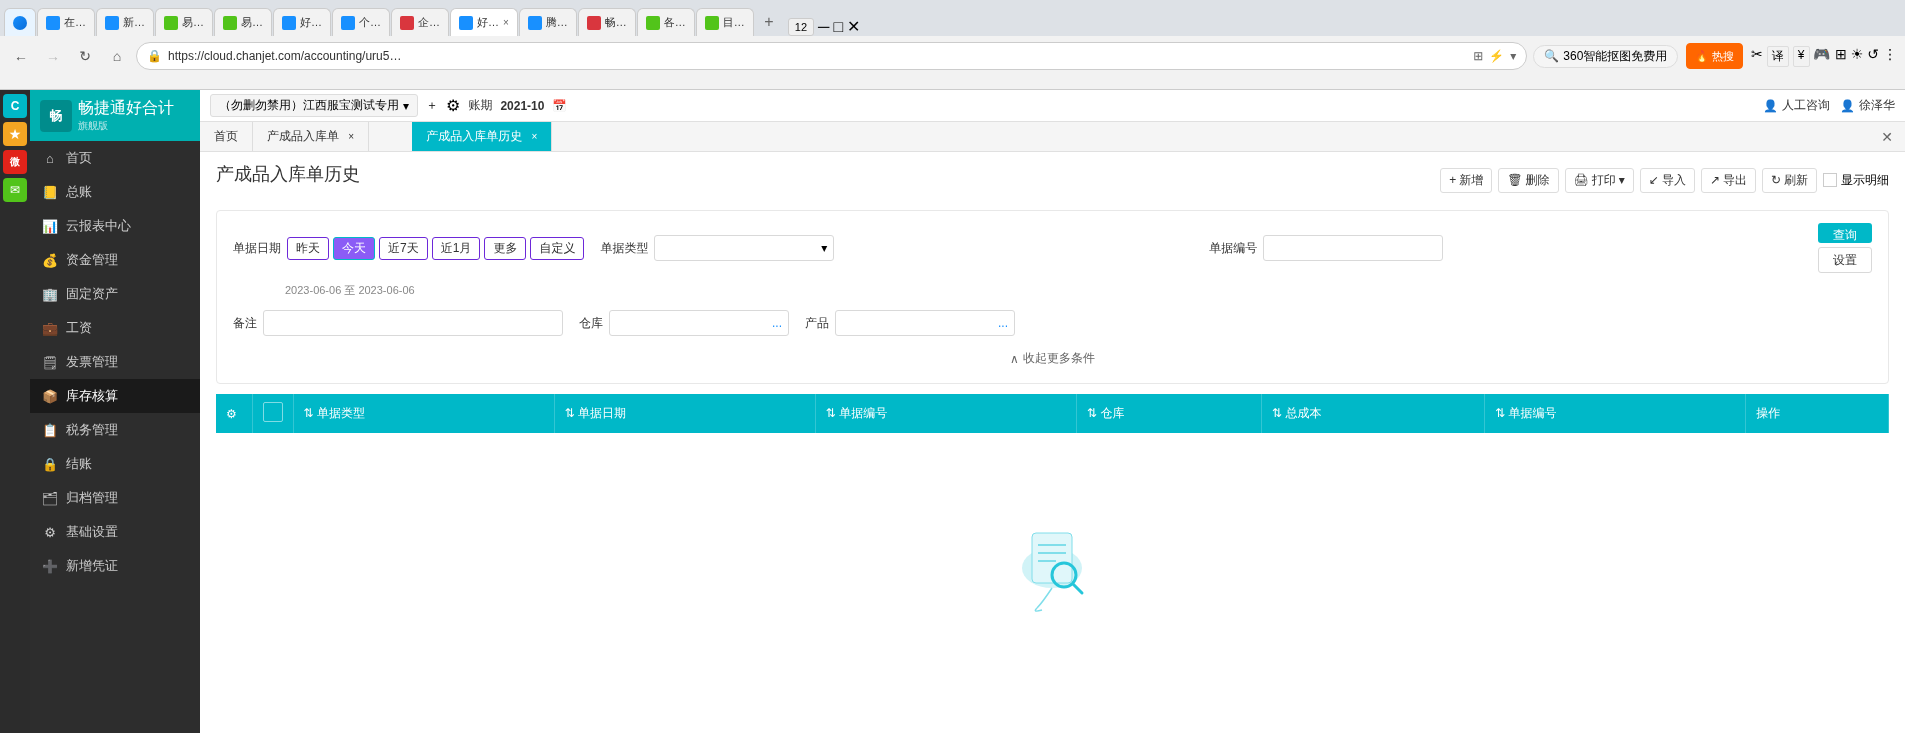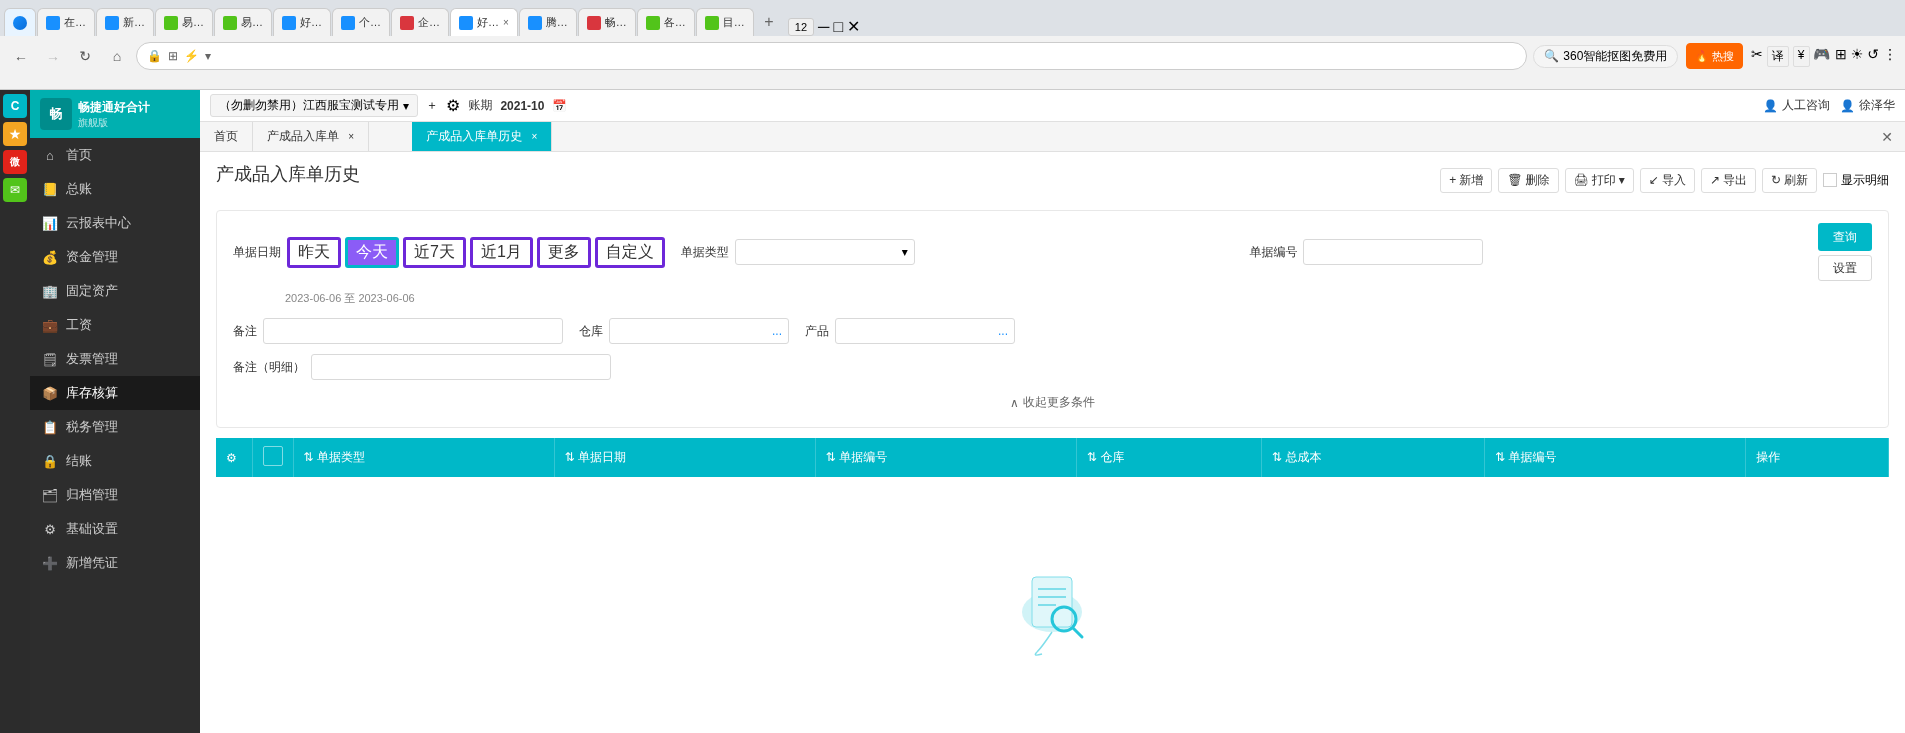--- a/index.html
+++ b/index.html
@@ -58,32 +58,32 @@
     .page-title { font-size: 18px; color: #333; font-weight: normal; margin-bottom: 12px; }
     .action-btn { display: flex; align-items: center; gap: 3px; padding: 3px 8px; border: 1px solid #ddd; border-radius: 3px; cursor: pointer; background: #fff; font-size: 12px; color: #333; }
 
     
     .search-panel { background: #fff; border: 1px solid #e8e8e8; border-radius: 4px; padding: 12px 16px; margin-bottom: 10px; }
     .search-row { display: flex; align-items: center; gap: 16px; margin-bottom: 10px; }
     .search-field { display: flex; align-items: center; gap: 6px; }
     .search-label { font-size: 12px; color: #333; white-space: nowrap; }
     .search-input { height: 26px; border: 1px solid #d9d9d9; border-radius: 3px; padding: 0 6px; font-size: 12px; width: 120px; }
     .date-filter { display: flex; align-items: center; gap: 4px; }
-    .date-btn { padding: 2px 8px; border: 3px solid #6d28d9; border-radius: 3px; font-size: 16px; cursor: pointer; background: #fff; color: #333; }
+    .date-btn { padding: 2px 8px; border: 1px solid #6d28d9; border-radius: 3px; font-size: 12px; cursor: pointer; background: #fff; color: #333; }
     .date-btn.active { background: #8b5cf6; color: #fff; border-color: #00b8c8; }
     .select-dropdown { height: 26px; border: 1px solid #d9d9d9; border-radius: 3px; padding: 0 6px; font-size: 12px; min-width: 120px; display: flex; align-items: center; justify-content: space-between; cursor: pointer; background: #fff; }
     .collapse-btn { display: flex; align-items: center; gap: 4px; justify-content: center; padding: 4px; font-size: 12px; color: #666; cursor: pointer; }
 
     
     .data-table { width: 100%; border-collapse: collapse; }
     .table-header { background: #00b8c8; color: #fff; }
     .table-header th { padding: 8px 10px; text-align: left; font-size: 12px; font-weight: normal; border-right: 1px solid rgba(255,255,255,0.2); white-space: nowrap; }
     .table-header th:first-child { width: 36px; }
     .checkbox-cell { width: 20px; height: 20px; border: 1px solid rgba(255,255,255,0.5); border-radius: 2px; display: inline-block; }
-    .query-btn { background: #00b8c8; color: #fff; border: none; padding: 4px 14px; border-radius: 3px; font-size: 12px; cursor: pointer; height: 28px; }
+    .query-btn { background: #00b8c8; color: #fff; border: none; padding: 4px 14px; border-radius: 3px; font-size: 12px; cursor: pointer; height: 20px; }
     .set-btn { background: #fff; color: #333; border: 1px solid #d9d9d9; padding: 3px 14px; border-radius: 3px; font-size: 12px; cursor: pointer; height: 26px; }
     .search-actions { display: flex; flex-direction: column; gap: 4px; }
   </style>
 </head>
 <body>
 
 <div class="browser-chrome">
 
   <div class="tab-bar">
 
@@ -148,20 +148,21 @@
     </div>
   </div>
 
   <div class="address-bar">
     <div class="nav-btn">←</div>
     <div class="nav-btn" style="color:#bbb;">→</div>
     <div class="nav-btn">↻</div>
     <div class="nav-btn">⌂</div>
     <div class="url-bar">
       <span class="lock-icon">🔒</span>
+      <span class="url-text">https://cloud.chanjet.com/accounting/uru5…</span>
       <span style="color:#666;">⊞</span>
       <span style="color:#52c41a;">⚡</span>
       <span style="color:#666;">▾</span>
     </div>
     <div class="toolbar-right">
       <div style="display:flex;align-items:center;gap:4px;background:#f5f5f5;border:1px solid #ddd;border-radius:14px;padding:2px 10px;font-size:12px;">
         <span>🔍</span>
         <span>360智能抠图免费用</span>
       </div>
       <button class="toolbar-btn hot-btn">🔥 热搜</button>
@@ -193,21 +194,21 @@
     </div>
     <div class="app-icon-item" style="background:#52c41a;">
       <span style="color:#fff;font-size:12px;">✉</span>
     </div>
   </div>
 
   <div class="sidebar">
     <div class="sidebar-header">
       <div style="width:32px;height:32px;background:rgba(0,0,0,0.2);border-radius:4px;display:flex;align-items:center;justify-content:center;color:#fff;font-weight:bold;font-size:13px;">畅</div>
       <div>
-        <div style="color:#fff;font-size:12px;font-weight:bold;">畅捷通好合计</div>
+        <div style="color:#fff;font-size:16px;font-weight:normal;">畅捷通好合计</div>
         <div style="color:rgba(255,255,255,0.7);font-size:10px;">旗舰版</div>
       </div>
     </div>
     <div class="sidebar-menu">
       <div class="sidebar-item">
         <span class="sidebar-item-icon">⌂</span>
         <span>首页</span>
       </div>
       <div class="sidebar-item">
         <span class="sidebar-item-icon">📒</span>
@@ -401,26 +402,20 @@
           </div>
           <div class="search-field">
             <span class="search-label">产品</span>
             <div class="select-dropdown" style="width:180px;">
               <span></span>
               <span style="color:#1890ff;">...</span>
             </div>
           </div>
         </div>
 
-        <div class="search-row">
-          <div class="search-field">
-            <span class="search-label">备注（明细）</span>
-            <input class="search-input" type="text" style="width: 300px;">
-          </div>
-        </div>
 
         <div class="collapse-btn">
           <span>∧</span>
           <span>收起更多条件</span>
         </div>
       </div>
 
       <table class="data-table">
         <thead class="table-header">
           <tr>

